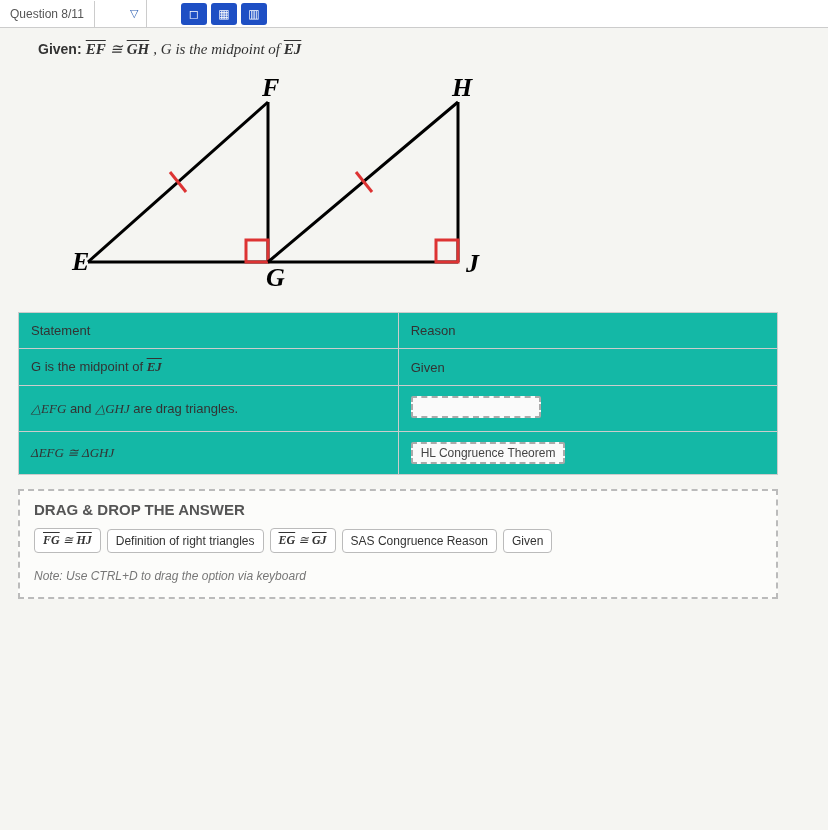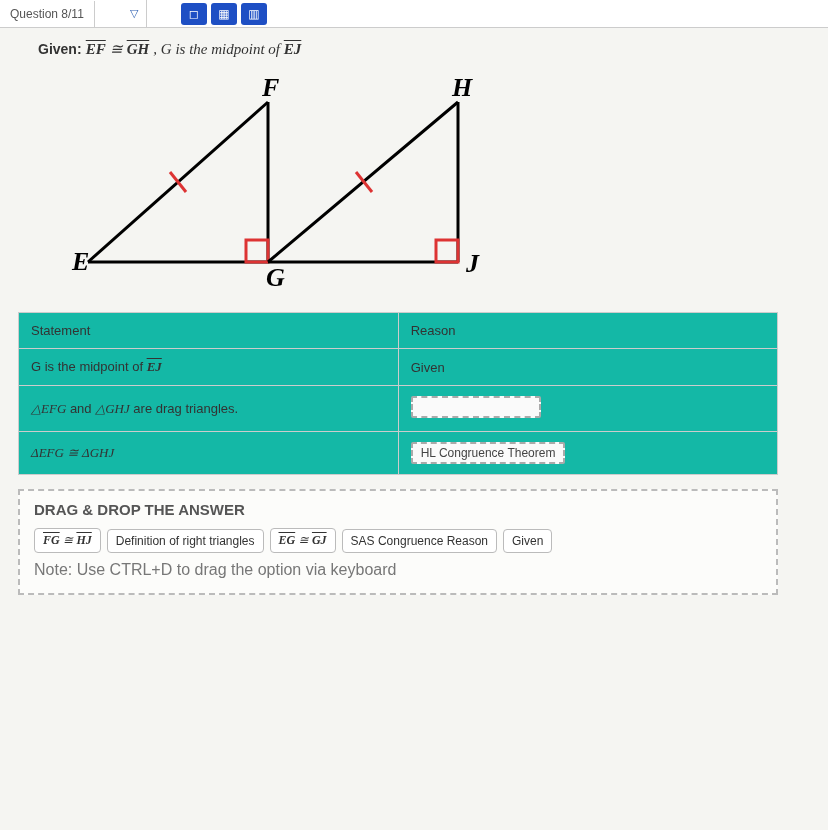--- a/index.html
+++ b/index.html
@@ -98,23 +98,24 @@
   .chips { display:flex; flex-wrap:wrap; gap:6px; align-items:center;}
   .chip {
     border:1px solid #bbb;
     background:#fff;
     padding:4px 8px;
     font-size:12px;
     border-radius:4px;
     cursor:grab;
   }
   .note {
-    font-size: 16px;
+    font-size: 12px;
     color:#777;
-    margin-top:8px;
+    margin-top:16px;
+    font-style:italic;
   }
 </style>
 </head>
 <body>
 
 <div class="toolbar">
   <div class="q-label">Question 8/11</div>
   <div class="q-chevron">▽</div>
   <div class="tool-icons">
     <div class="tool-btn">◻</div>

